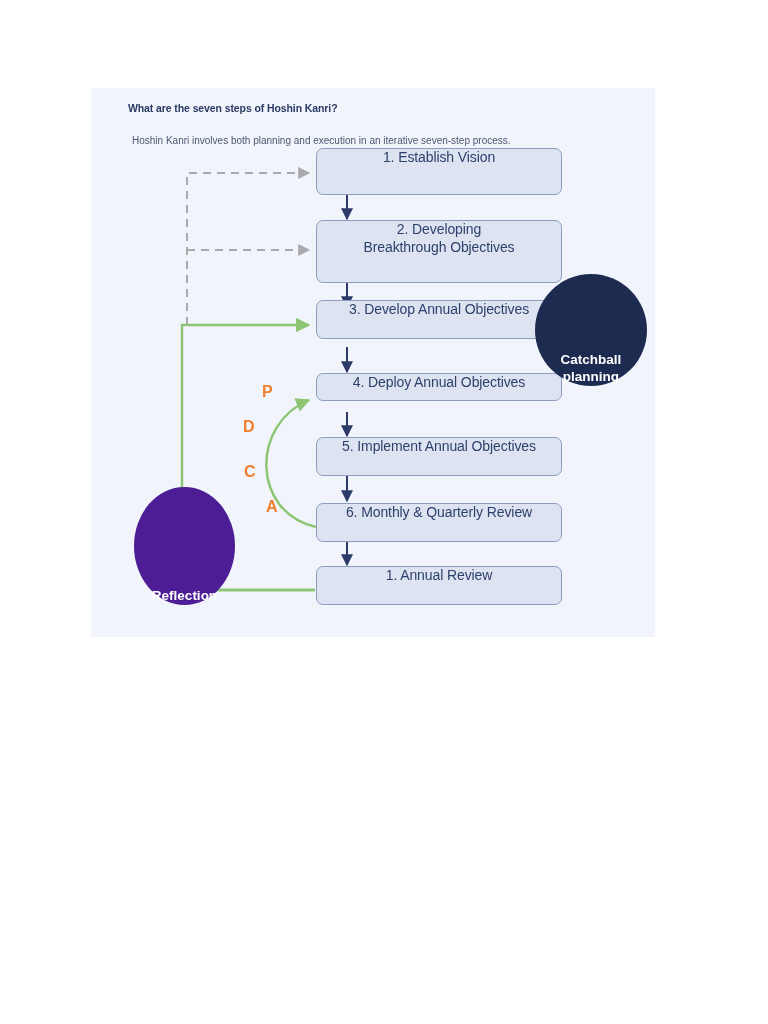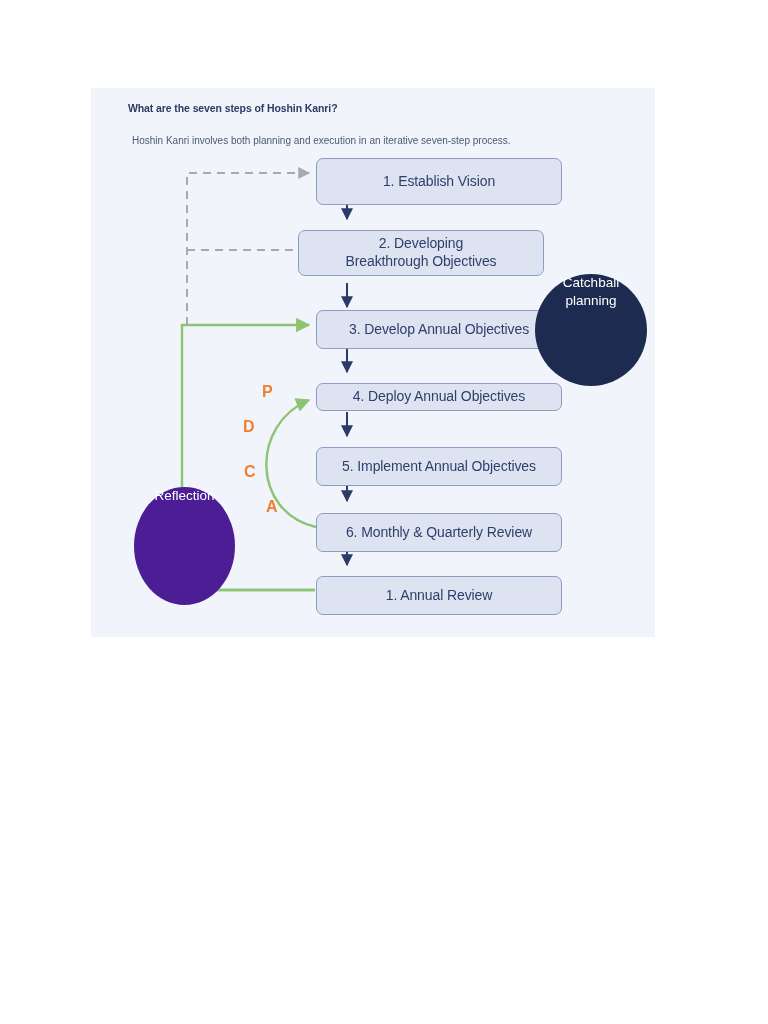--- a/index.html
+++ b/index.html
@@ -53,38 +53,38 @@
     height: 549px;
   }
 
   .step-box {
     position: absolute;
     box-sizing: border-box;
     background: #dde3f0;
     border: 1.1px solid #8e9cc0;
     border-radius: 7px;
     display: flex;
-    align-items: center;
+    align-items: flex-start;
     justify-content: center;
     text-align: center;
     color: #2d3f6b;
     font-size: 14px;
     line-height: 1.28;
     letter-spacing: -0.1px;
-    margin-top: 10px;
   }
 
   .round-node {
     position: absolute;
     display: flex;
-    align-items: flex-start;
+    align-items: flex-end;
     justify-content: center;
     text-align: center;
     color: #ffffff;
     line-height: 1.3;
+    font-weight: bold;
   }
   #catchball-node {
     background: #1d2b51;
     border-radius: 50%;
     font-size: 13.5px;
   }
   #reflection-node {
     background: #4c1d95;
     border-radius: 50%;
     font-size: 13.5px;
@@ -142,21 +142,21 @@
 
     <g>
       <path d="M225,439 C160,424 160,336 218,312" fill="none" stroke="#8cc471" stroke-width="2.4" marker-end="url(#arrow-green)"></path>
     </g>
   </svg>
 
   <div class="step-box" style="left:225px; top:60px; width:246px; height:47px;">
     <span>1. Establish Vision</span>
   </div>
 
-  <div class="step-box" style="left:207px; top:132px; width:246px; height:46px;">
+  <div class="step-box" style="left:225px; top:132px; width:246px; height:63px;">
     <span>
       <span>2. Developing</span><br>
       <span>Breakthrough Objectives</span>
     </span>
   </div>
 
   <div class="step-box" style="left:225px; top:212px; width:246px; height:39px;">
     <span>3. Develop Annual Objectives</span>
   </div>
 

